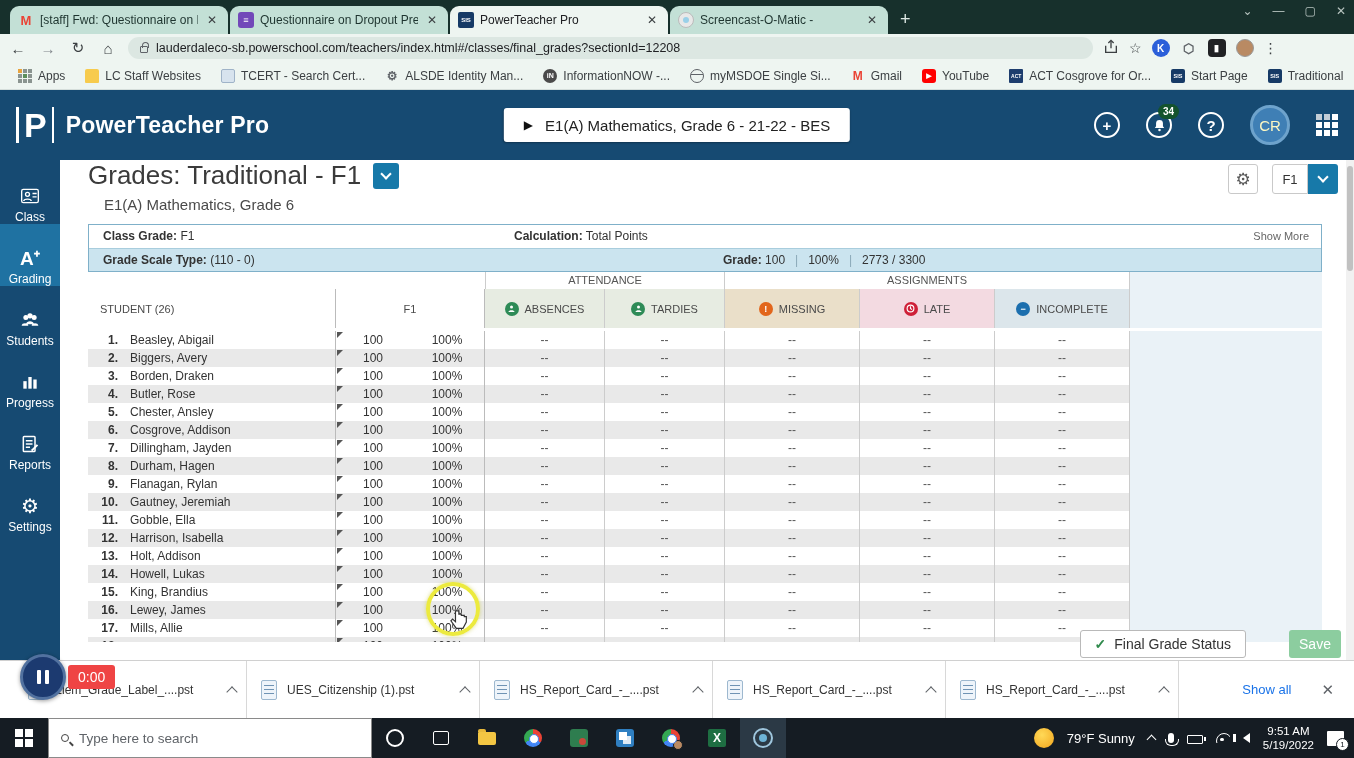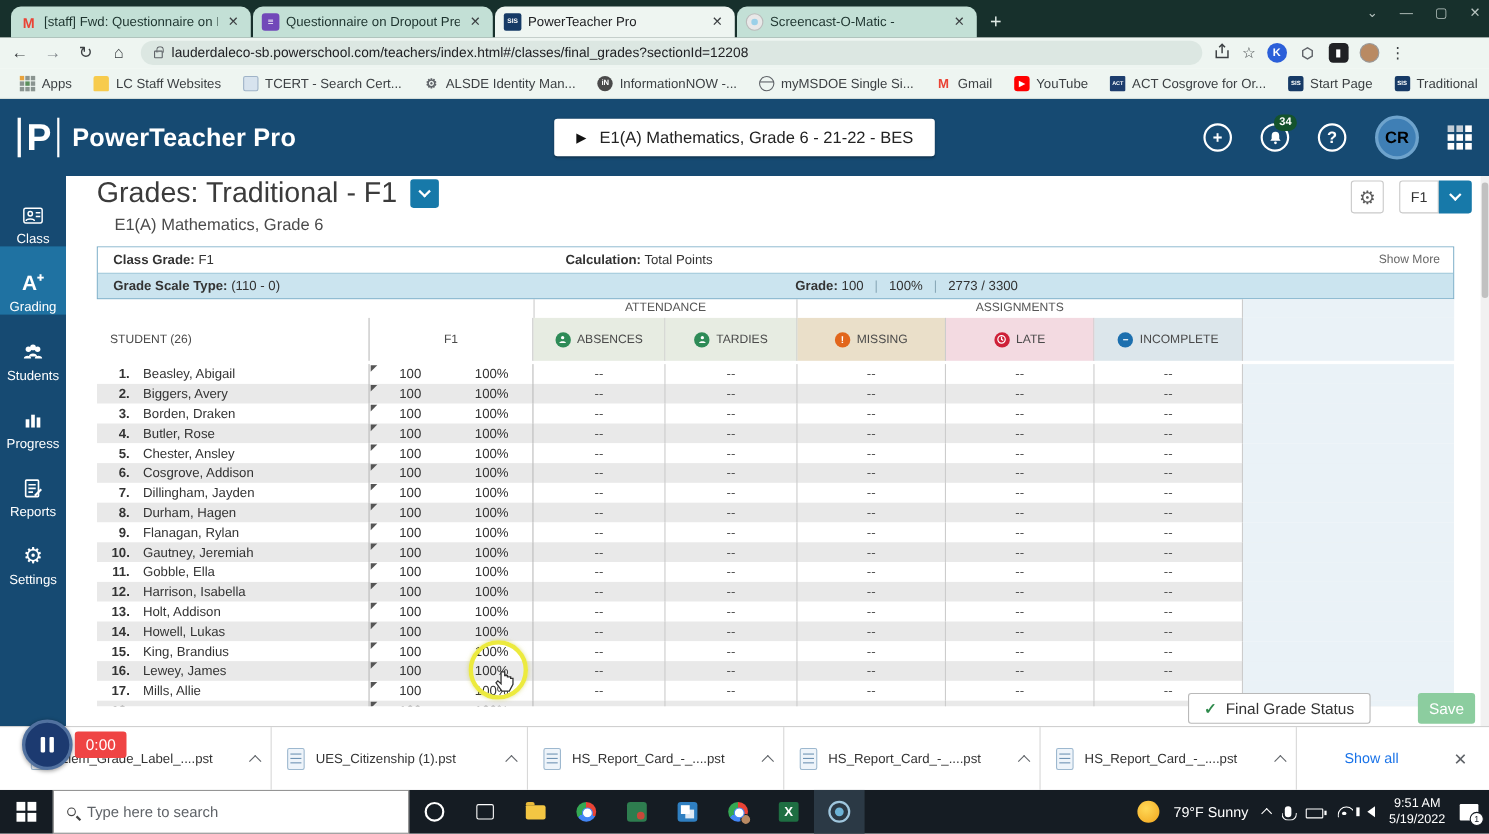--- a/index.html
+++ b/index.html
@@ -57,21 +57,21 @@
   .ptp-header { height:70px; background:#164a72; display:flex; align-items:center; padding:0 16px; position:relative; }
   .brand { display:flex; align-items:center; gap:12px; color:#fff; }
   .brand-logo { font-size:34px; font-weight:bold; color:#fff; border-left:3px solid #fff; border-right:2px solid #fff; padding:0 5px; line-height:36px; }
   .brand-name { font-size:23px; font-weight:bold; letter-spacing:.2px; }
   .class-selector { position:absolute; left:50%; transform:translateX(-50%); background:#fff; border-radius:3px; height:34px; display:flex; align-items:center; gap:12px; padding:0 20px; font-size:15px; color:#222; box-shadow:0 1px 2px rgba(0,0,0,.3); }
   .class-selector .play { font-size:12px; color:#111; }
   .hdr-right { margin-left:auto; display:flex; align-items:center; gap:26px; }
   .hicon { width:26px; height:26px; border:2px solid #fff; border-radius:50%; color:#fff; display:flex; align-items:center; justify-content:center; font-size:15px; font-weight:bold; position:relative; }
   .bell { position:relative; }
   .badge { position:absolute; top:-10px; left:10px; background:#14532d; color:#fff; font-size:10px; font-weight:bold; border-radius:9px; padding:2px 5px; }
-  .avatar { width:40px; height:40px; border-radius:50%; background:#3f7fb5; border:3px solid #6ea3cc; color:#000000; font-size:15px; font-weight:bold; display:flex; align-items:center; justify-content:center; }
+  .avatar { width:40px; height:40px; border-radius:50%; background:#3f7fb5; border:3px solid #6ea3cc; color:#fef9c3; font-size:15px; font-weight:normal; display:flex; align-items:center; justify-content:center; }
   .waffle { display:grid; grid-template-columns:repeat(3,6px); grid-gap:2px; }
   .waffle i { width:6px; height:6px; background:#fff; }
   .waffle i:nth-child(1),.waffle i:nth-child(2){ background:#c3cdd6; }
 
   
   .main { display:flex; height:500px; position:relative; }
   .sidebar { width:60px; background:#164a72; display:flex; flex-direction:column; padding-top:2px; }
   .side-item { height:62px; display:flex; flex-direction:column; align-items:center; justify-content:flex-end; gap:4px; color:#fff; font-size:12px; }
   .side-item.active { background:#1f72a2; }
   .side-item svg { width:22px; height:20px; }
@@ -144,21 +144,21 @@
   .hl-ring { position:absolute; left:366px; top:422px; width:54px; height:54px; border:4px solid #ecea3e; border-radius:50%; box-shadow:0 0 4px rgba(200,200,60,.6); }
   .hl-cursor { position:absolute; left:388px; top:448px; }
 
   
   .dlbar { height:58px; background:#fff; border-top:1px solid #d0d0d0; display:flex; align-items:center; position:relative; padding-left:14px; }
   .dl-item { width:233px; height:100%; display:flex; align-items:center; gap:10px; border-right:1px solid #d8d8d8; padding:0 10px 0 14px; }
   .dl-doc { width:16px; height:20px; background:#eef4fa; border:1px solid #9db8cf; border-radius:2px; position:relative; flex:0 0 16px; }
   .dl-doc::before { content:""; position:absolute; left:2px; right:2px; top:4px; height:1.5px; background:#6f93b4; box-shadow:0 4px 0 #6f93b4, 0 8px 0 #6f93b4; }
   .dl-name { font-size:12px; color:#333; white-space:nowrap; overflow:hidden; flex:1; }
   .dl-chev { width:8px; height:8px; border-left:1.5px solid #5f6368; border-top:1.5px solid #5f6368; transform:rotate(45deg); margin-top:4px; flex:0 0 8px; }
-  .dl-right { margin-left:auto; display:flex; align-items:center; gap:40px; padding-right:20px; }
+  .dl-right { margin-left:auto; display:flex; align-items:center; gap:20px; padding-right:20px; }
   .showall { font-size:13px; color:#1a73e8; padding:8px 10px; }
   .dl-x { font-size:15px; color:#5f6368; }
 
   .rec-overlay { position:absolute; left:20px; top:-7px; display:flex; align-items:center; z-index:5; }
   .rec-circle { width:46px; height:46px; border-radius:50%; background:#1c3a70; border:3px solid #51719f; display:flex; align-items:center; justify-content:center; gap:4px; box-shadow:0 1px 4px rgba(0,0,0,.4); }
   .rec-circle i { width:4px; height:14px; background:#fff; border-radius:1px; }
   .rec-time { background:#ef4444; color:#fff; font-size:14px; padding:4px 10px; border-radius:3px; margin-left:2px; }
 
   
   .taskbar { height:40px; background:#151c23; display:flex; align-items:stretch; color:#fff; }

